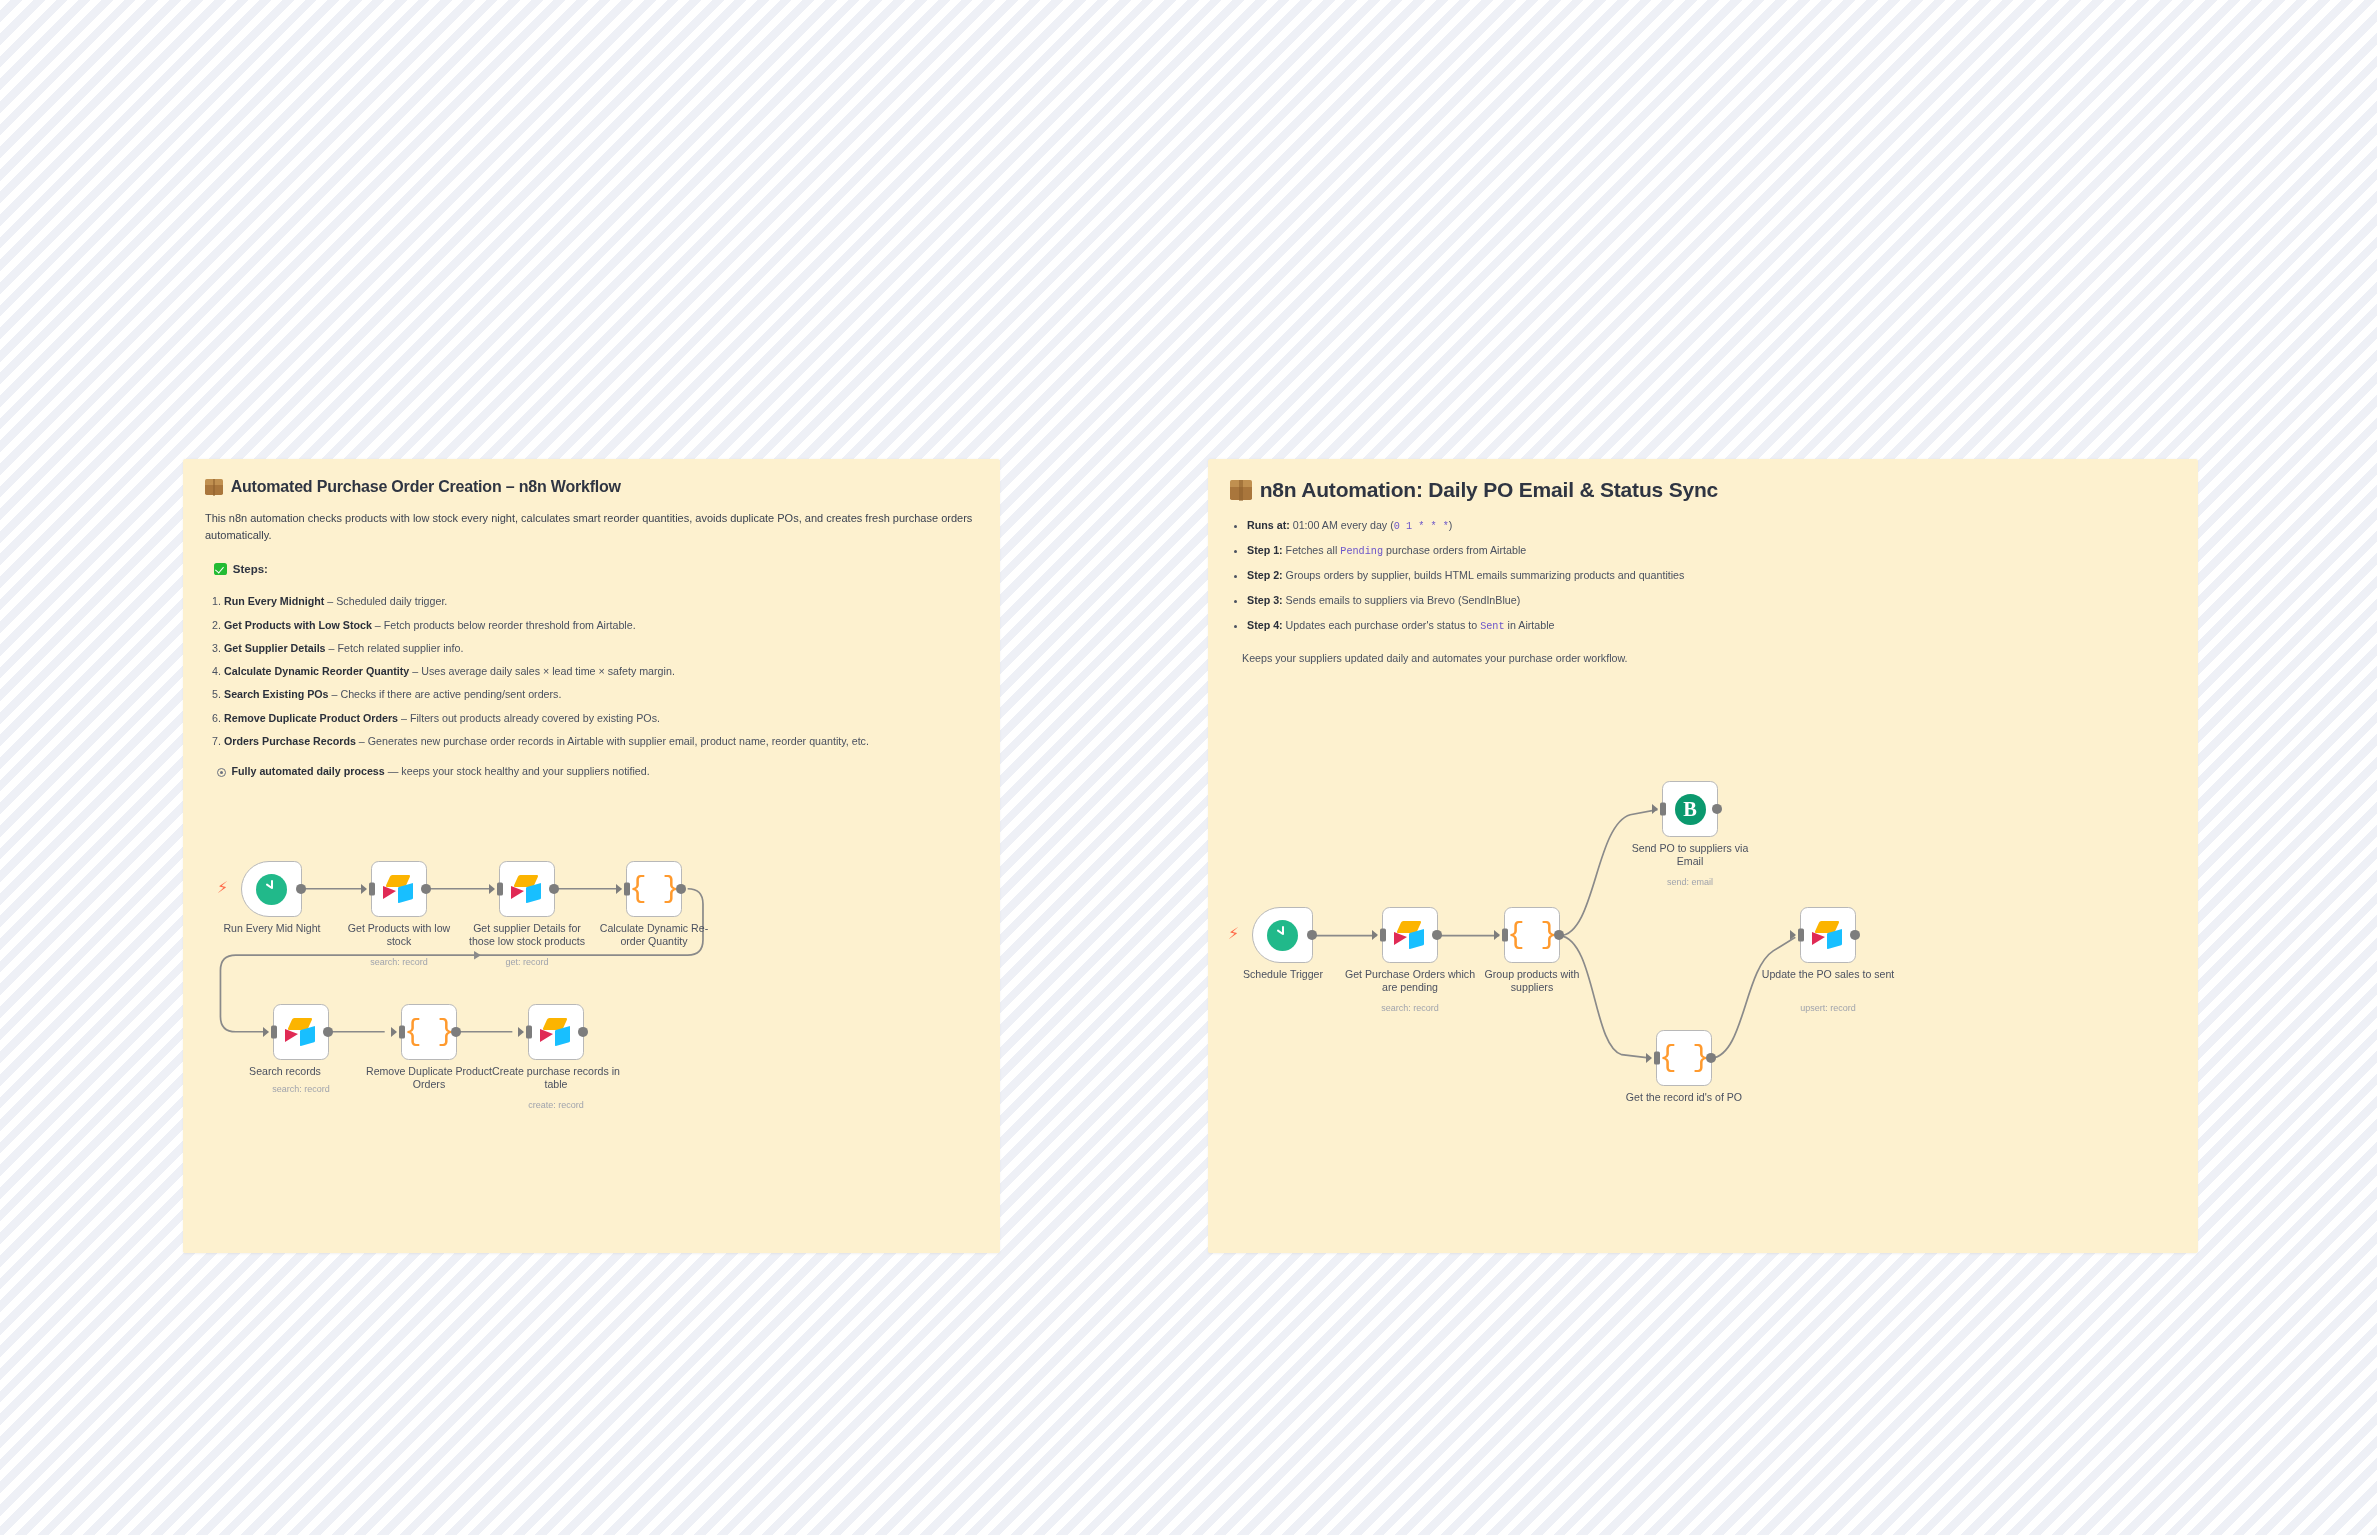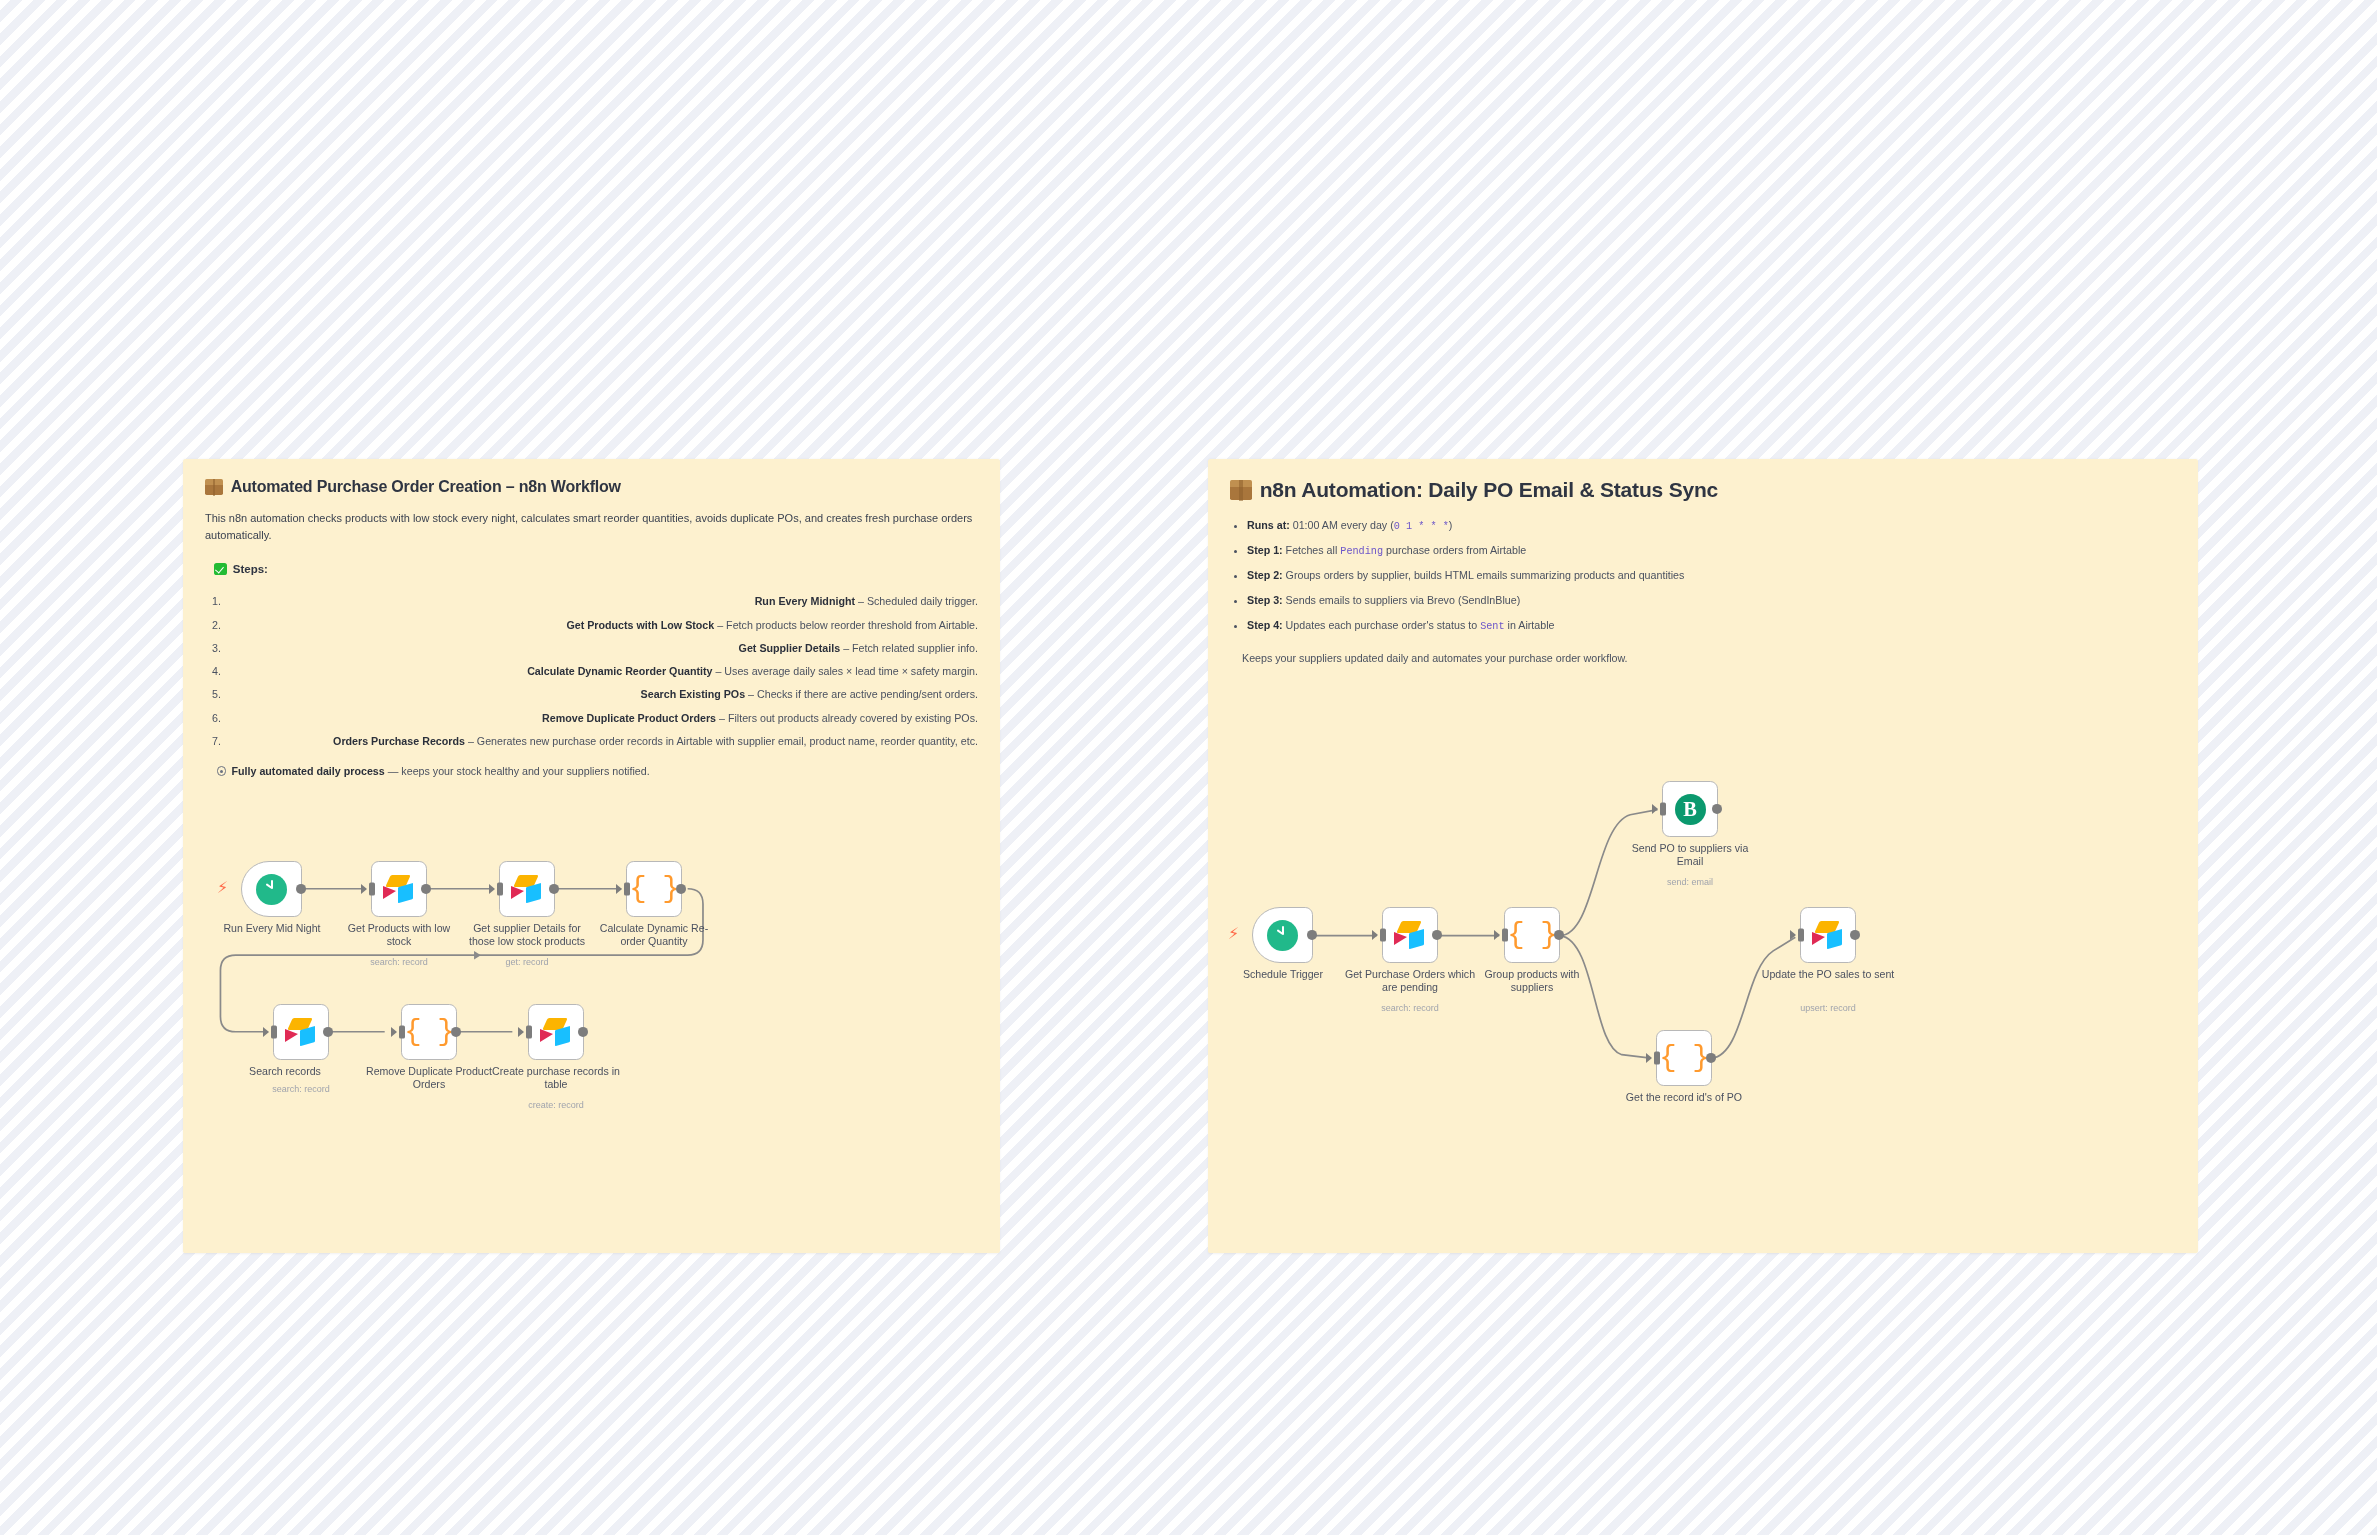--- a/index.html
+++ b/index.html
@@ -75,27 +75,26 @@
   .check-emoji::after{
     content:""; position:absolute; left:3px; top:2.1px;
     width:4.3px; height:6.8px; border:solid #fff; border-width:0 1.7px 1.7px 0;
     transform: rotate(40deg);
   }
 
   ol.steps { margin: 19px 0 0 0; padding-left: 19px; }
   ol.steps li {
     font-size: 10.7px; color:#4a5160; line-height: 1.45;
     margin-bottom: 7.7px;
-    text-align: right;
   }
   ol.steps li b { color:#2b303b; }
 
   .footnote {
     font-size: 10.7px; color:#4a5160; margin: 15.3px 0 0 12px;
-    display:flex; align-items:flex-start; gap:5.1px;
+    display:flex; align-items:center; gap:5.1px;
   }
   .footnote b { color:#2b303b; }
   .gear-mini {
     display:inline-block; width:9.4px; height:9.4px; border-radius:50%;
     border:1.4px solid #6b7280; position:relative; top:1.7px; flex:0 0 auto;
   }
   .gear-mini::after{
     content:""; position:absolute; left:2.3px; top:2.3px;
     width:3px; height:3px; border-radius:50%; background:#6b7280;
   }

